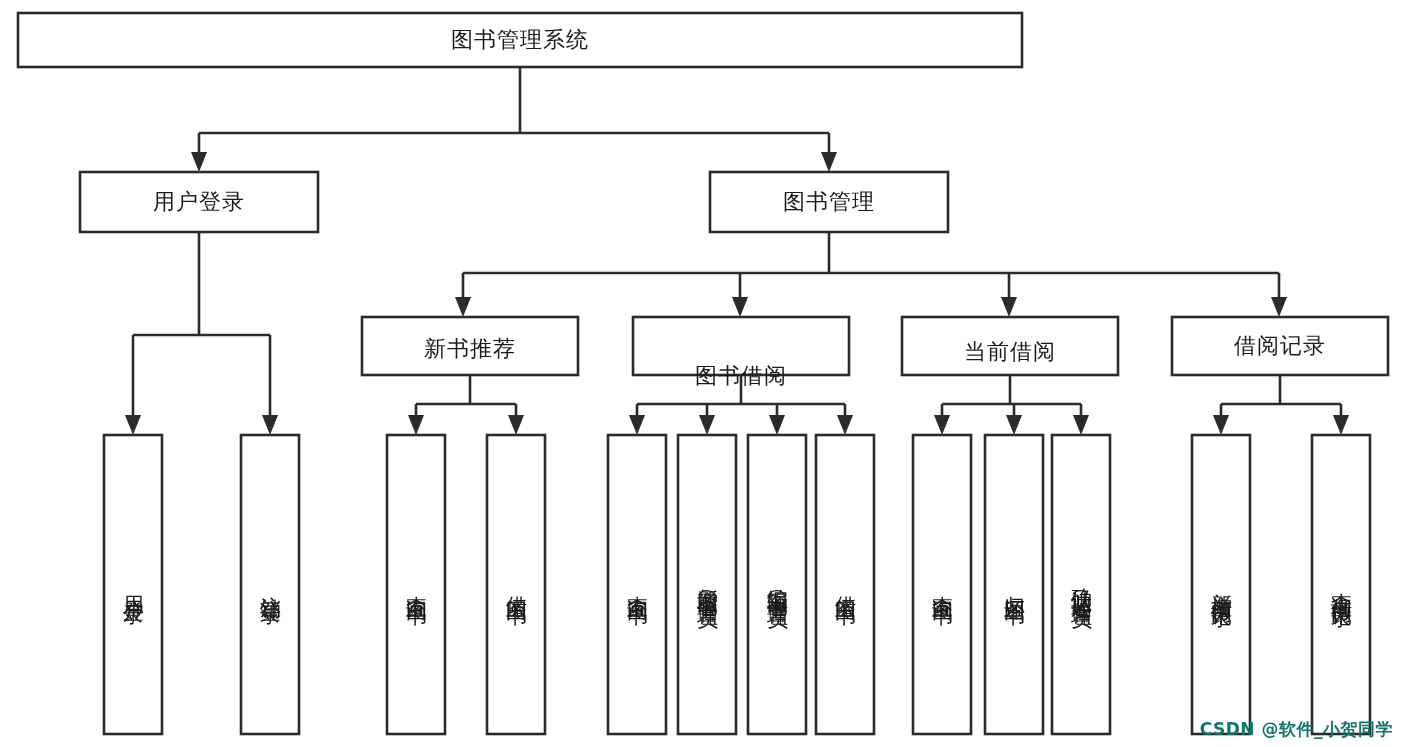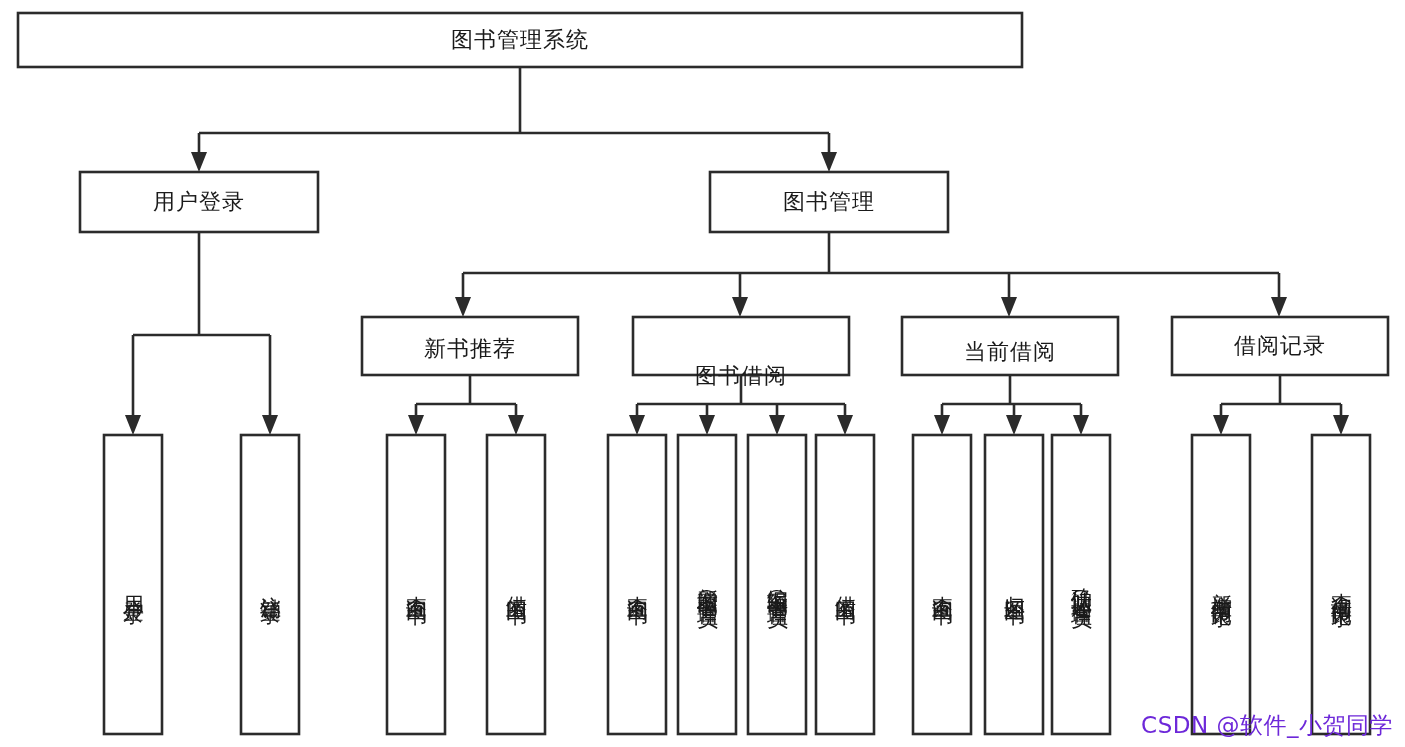--- a/index.html
+++ b/index.html
@@ -70,24 +70,25 @@
     font-size: 22px;
     color: #1a1a1a;
     white-space: nowrap;
     letter-spacing: 1px;
   }
   #watermark {
     position: absolute;
     right: 12px;
     bottom: 6px;
     font-family: "DejaVu Sans", "Liberation Sans", sans-serif;
-    font-size: 23px;
-    color: #6d28d9;
+    font-size: 17px;
+    color: #0f766e;
     white-space: nowrap;
     letter-spacing: 0.5px;
+    font-weight: bold;
   }
 </style>
 </head>
 <body>
 
 <div id="diagram-root">
 
   <svg id="flow" viewBox="0 0 1405 747" xmlns="http://www.w3.org/2000/svg">
     <g id="connectors-layer">
         <line x1="520" y1="67" x2="520" y2="133" class="conn"></line>

